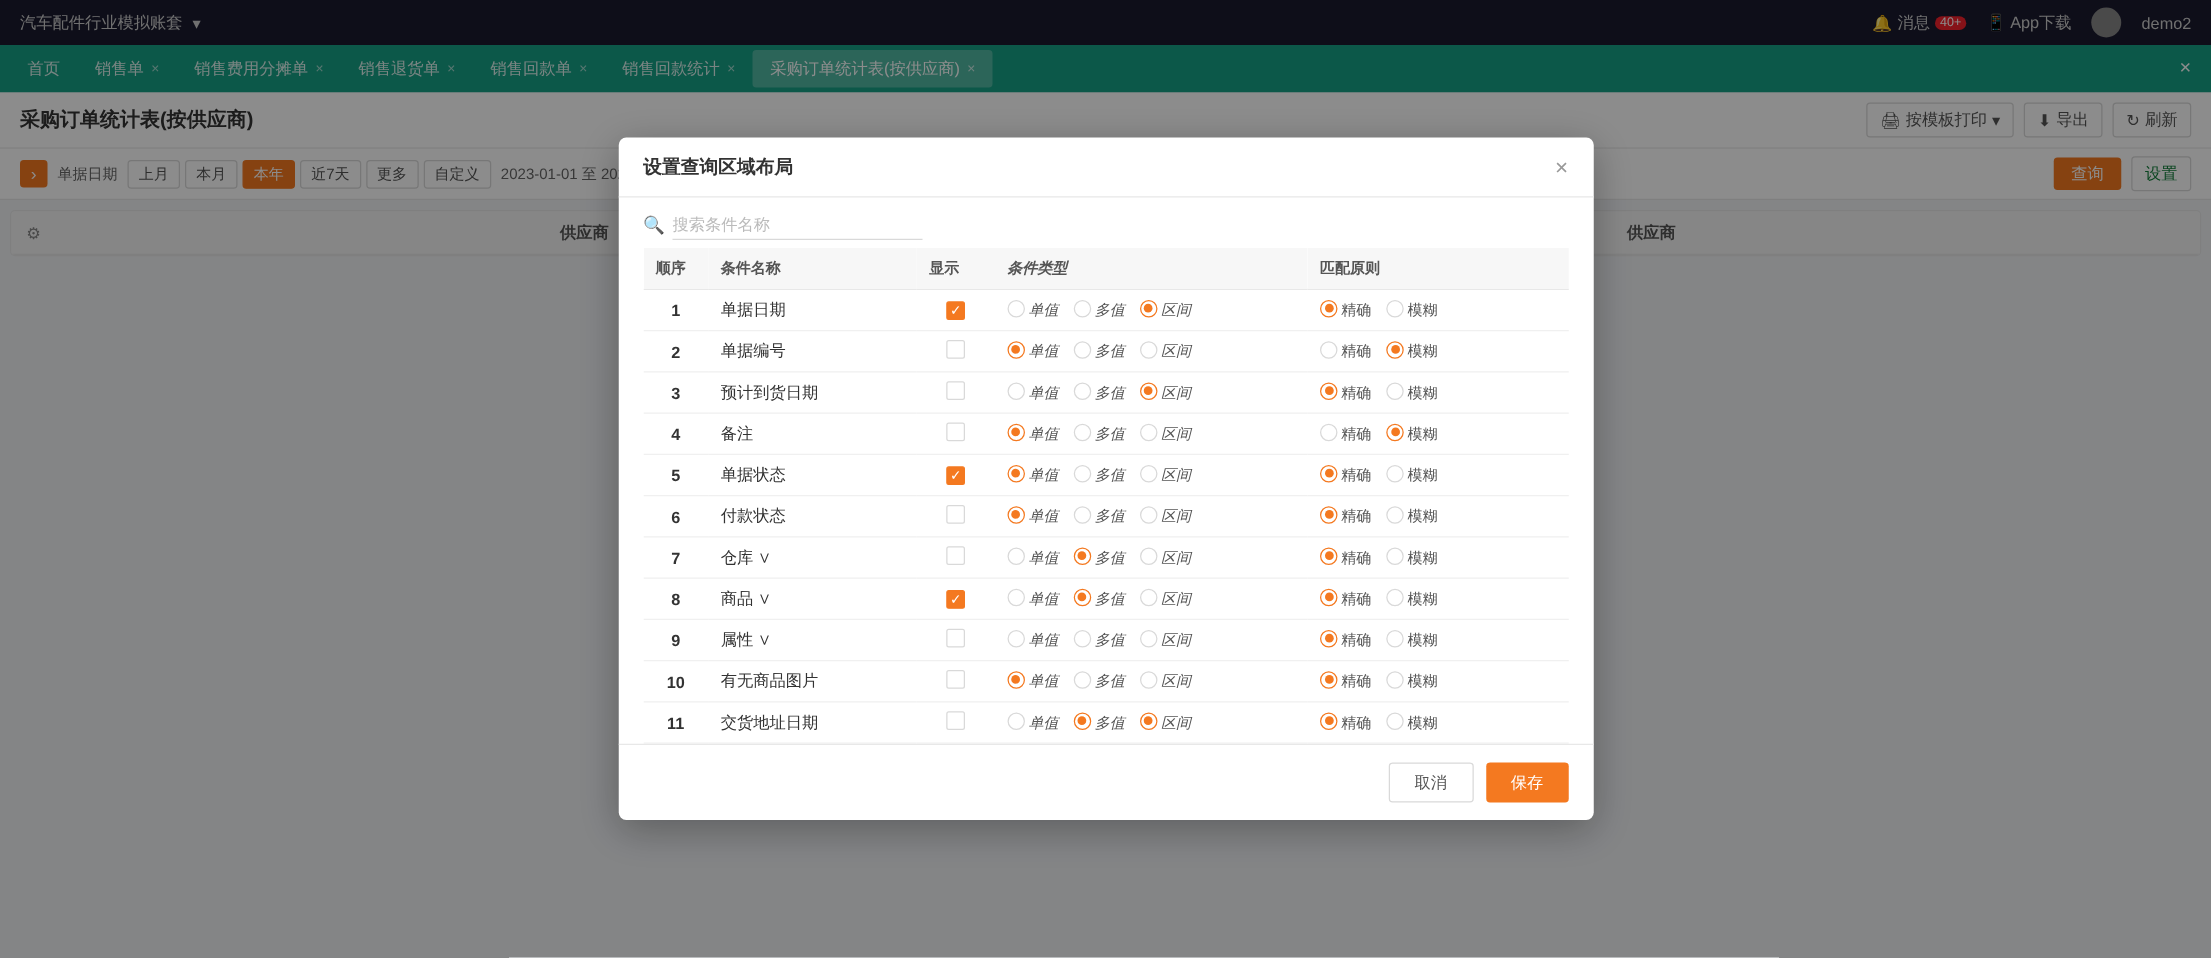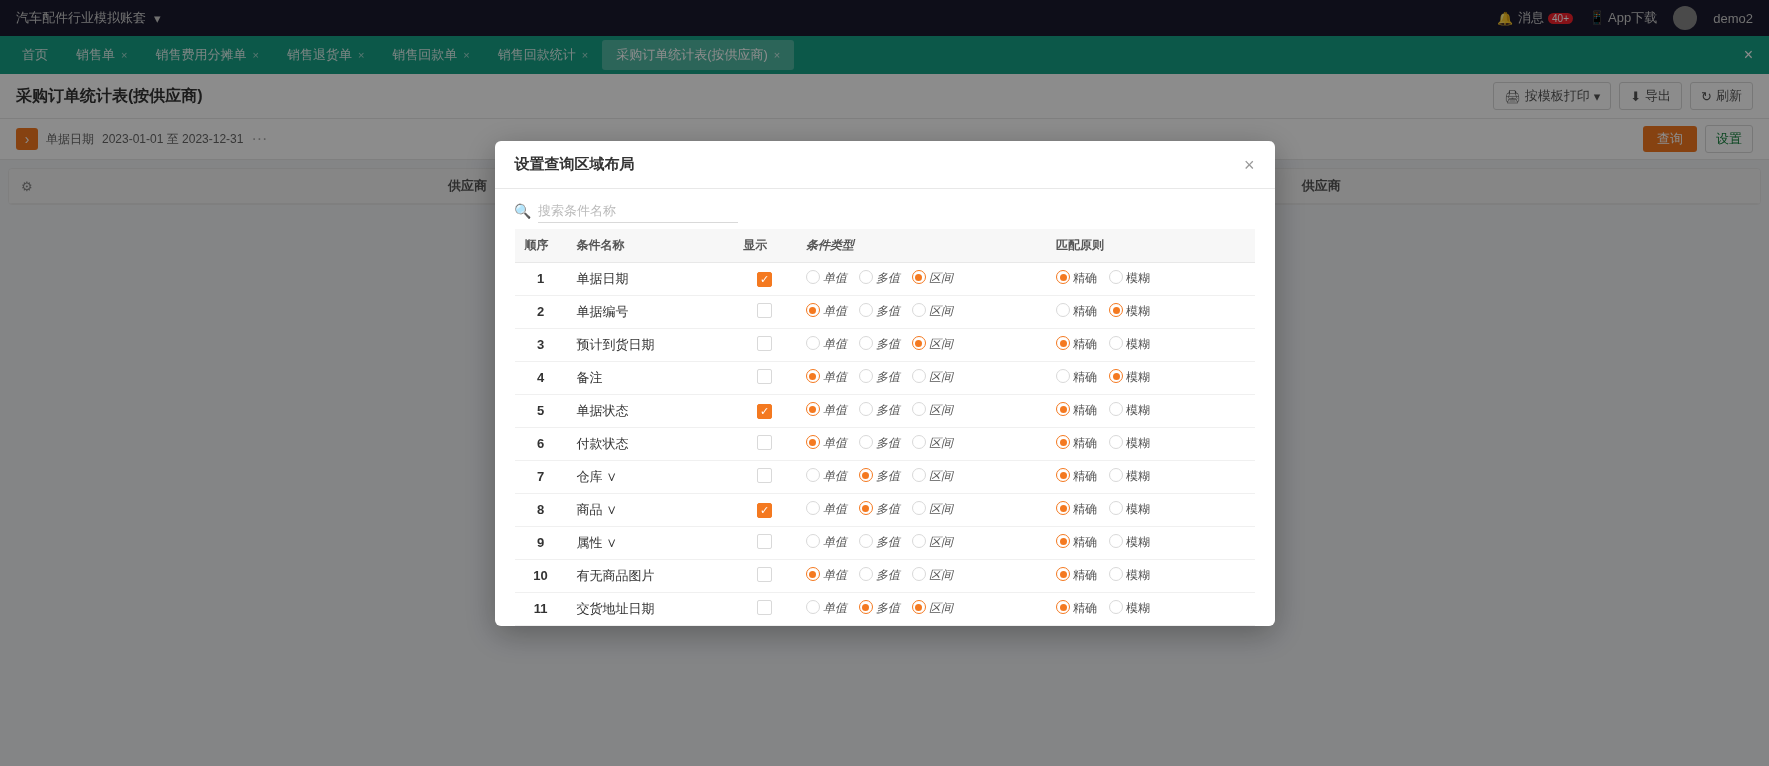--- a/index.html
+++ b/index.html
@@ -338,20 +338,28 @@
     <button class="btn-refresh">
       <span>↻</span>
       <span>刷新</span>
     </button>
   </div>
 </div>
 
 <div class="filter-bar">
   <button class="filter-toggle-btn">›</button>
   <span class="date-label">单据日期</span>
+  <div class="date-filter-btns">
+    <button class="date-btn">上月</button>
+    <button class="date-btn">本月</button>
+    <button class="date-btn active">本年</button>
+    <button class="date-btn">近7天</button>
+    <button class="date-btn">更多</button>
+    <button class="date-btn">自定义</button>
+  </div>
   <span class="date-range">2023-01-01 至 2023-12-31</span>
   <span style="color:#aaa;font-size:16px;cursor:pointer;">···</span>
   <button class="query-btn">查询</button>
   <button class="setting-btn">设置</button>
 </div>
 
 <div class="table-area">
   <div class="table-header-row">
     <span class="gear-icon">⚙</span>
     <span class="col-header">供应商</span>
@@ -755,15 +763,19 @@
                     <span class="radio-circle"></span>
                     <span>模糊</span>
                   </label>
                 </div>
               </td>
             </tr>
           </tbody>
       </table>
     </div>
 
+    <div class="modal-footer">
+      <button class="btn-cancel">取消</button>
+      <button class="btn-save">保存</button>
+    </div>
 
   </div>
 </div>
 
 </body></html>

